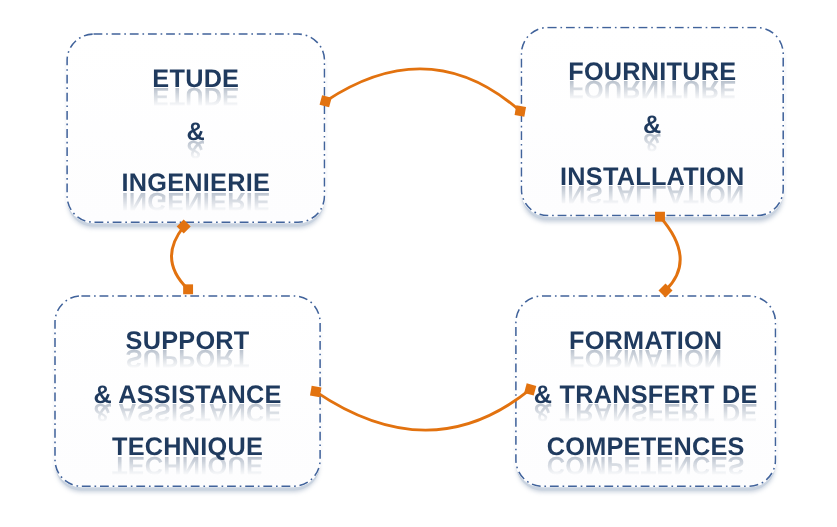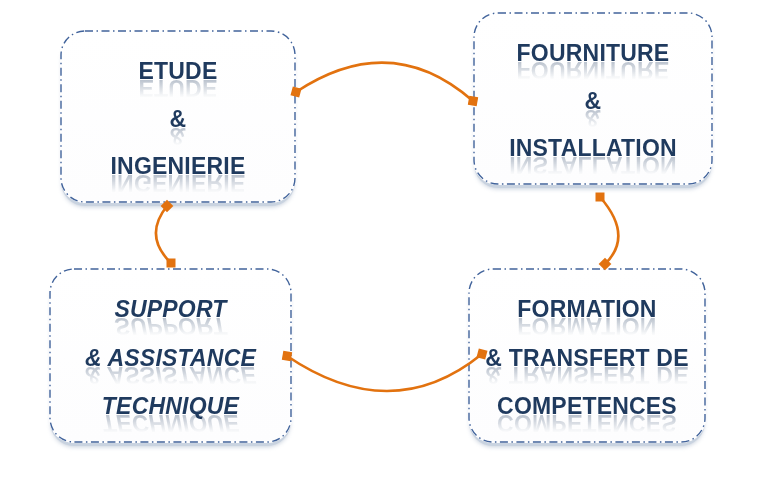--- a/index.html
+++ b/index.html
@@ -93,41 +93,41 @@
         <span class="line-text">&amp;</span>
         <span class="line-reflection" aria-hidden="true">&amp;</span>
       </div>
       <div class="line-wrap">
         <span class="line-text">INGENIERIE</span>
         <span class="line-reflection" aria-hidden="true">INGENIERIE</span>
       </div>
     </div>
   </div>
 
-  <div class="card" style="left:473px; top:12px; width:240px; height:173px;">
+  <div class="card" style="left:473px; top:24px; width:240px; height:173px;">
     <svg class="card-border" width="240" height="173" viewBox="0 0 240 173" aria-hidden="true">
       <rect x="1" y="1" width="238" height="171" rx="24" ry="24"></rect>
     </svg>
     <div class="card-lines">
       <div class="line-wrap">
         <span class="line-text">FOURNITURE</span>
         <span class="line-reflection" aria-hidden="true">FOURNITURE</span>
       </div>
       <div class="line-wrap">
         <span class="line-text">&amp;</span>
         <span class="line-reflection" aria-hidden="true">&amp;</span>
       </div>
       <div class="line-wrap">
         <span class="line-text">INSTALLATION</span>
         <span class="line-reflection" aria-hidden="true">INSTALLATION</span>
       </div>
     </div>
   </div>
 
-  <div class="card" style="left:49px; top:268px; width:243px; height:175px;font-style:italic;">
+  <div class="card" style="left:49px; top:268px; width:243px; height:175px;">
     <svg class="card-border" width="243" height="175" viewBox="0 0 243 175" aria-hidden="true">
       <rect x="1" y="1" width="241" height="173" rx="24" ry="24"></rect>
     </svg>
     <div class="card-lines">
       <div class="line-wrap">
         <span class="line-text">SUPPORT</span>
         <span class="line-reflection" aria-hidden="true">SUPPORT</span>
       </div>
       <div class="line-wrap">
         <span class="line-text">&amp; ASSISTANCE</span>

